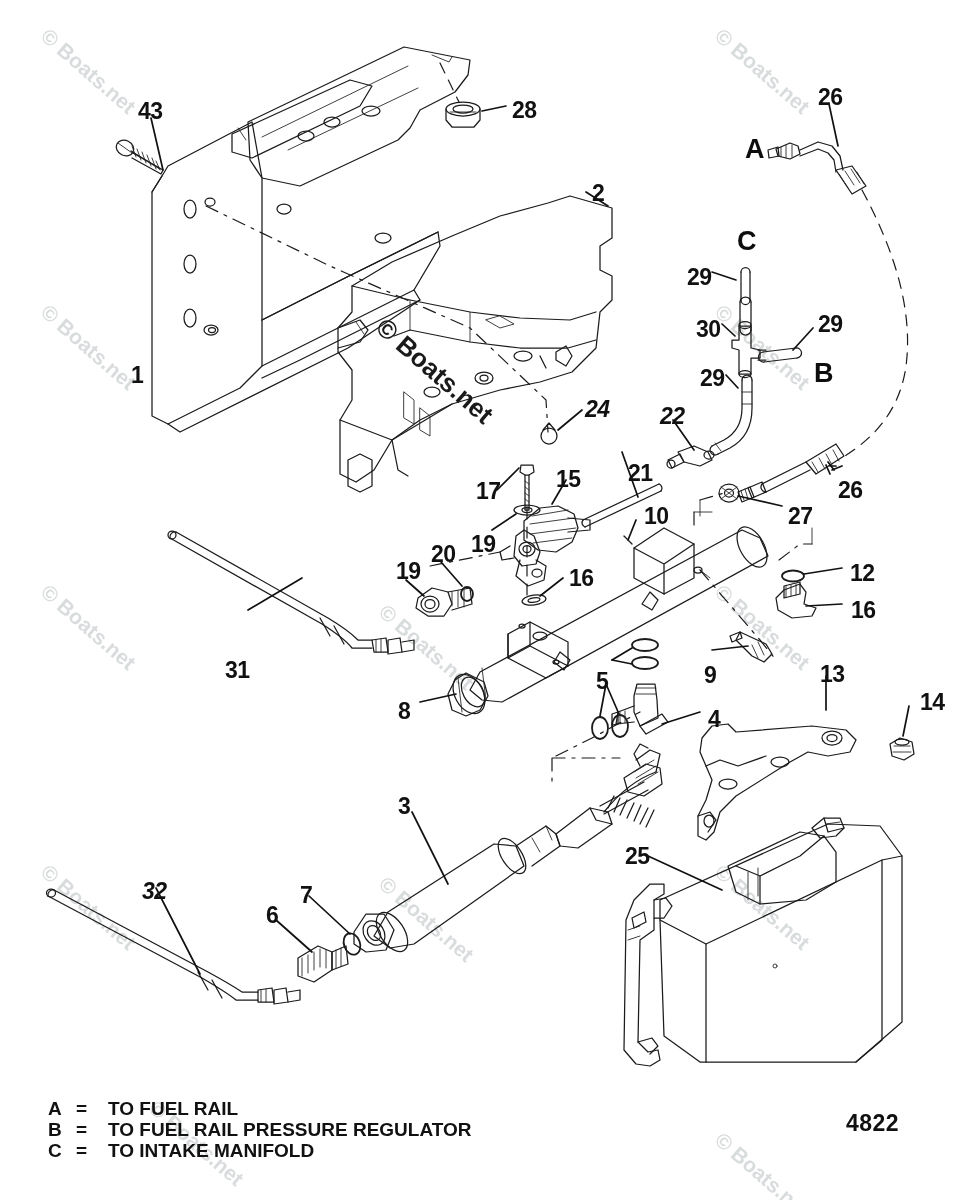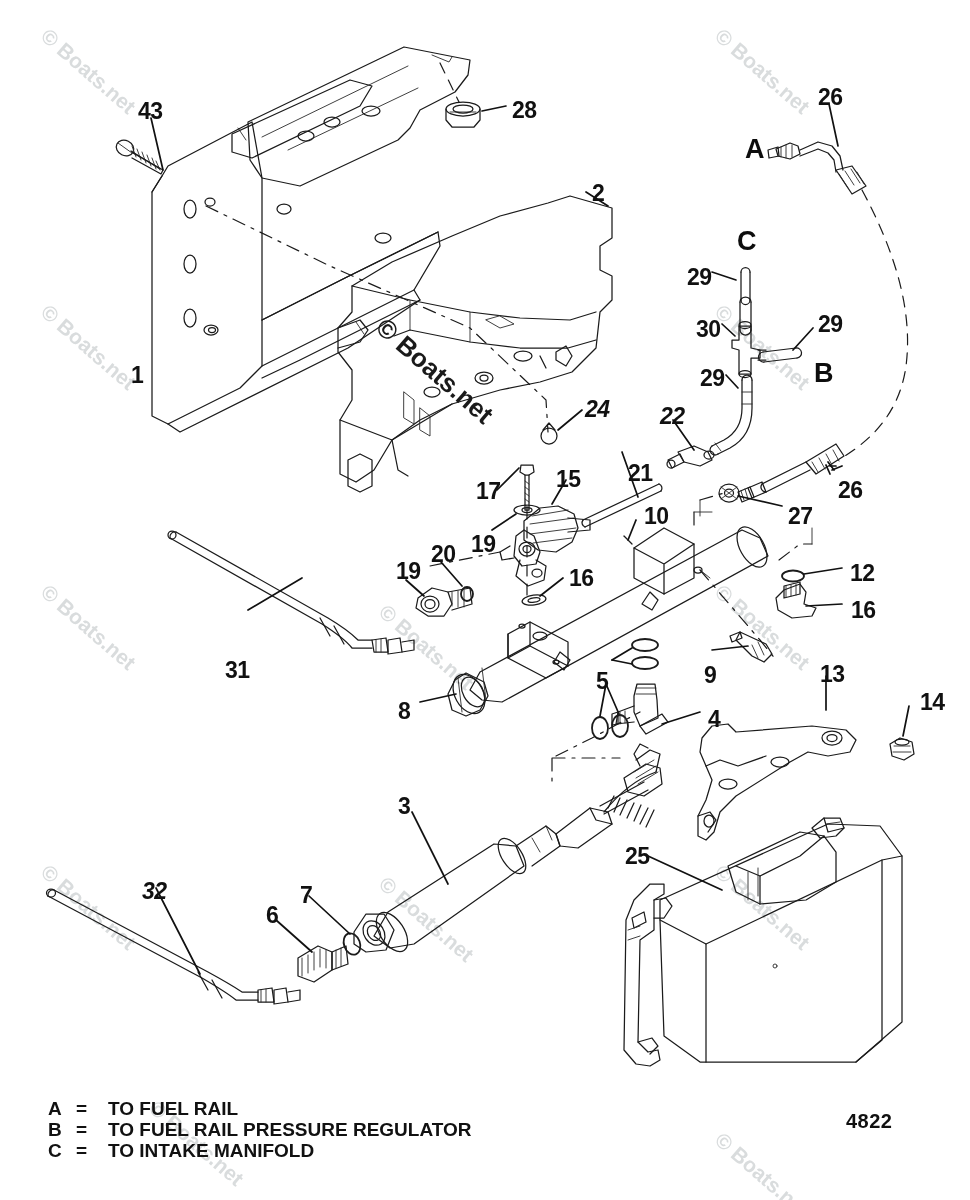--- a/index.html
+++ b/index.html
@@ -46,21 +46,21 @@
     position:absolute;left:48px;top:1098px;
     font-weight:700;font-size:19px;line-height:21px;
     color:#111;
   }
   #legend table{border-collapse:collapse;}
   #legend td{padding:0;vertical-align:top;font-weight:700;}
   .lg-key{width:28px;}
   .lg-eq{width:32px;}
   #sheetno{
     position:absolute;left:846px;top:1110px;
-    font-weight:700;font-size:20px;color:#111;letter-spacing:0.5px;
+    font-weight:700;font-size:23px;color:#111;letter-spacing:0.5px;
   }
   
   .ln{fill:none;stroke:#1b1b1b;stroke-width:1.25;stroke-linecap:round;stroke-linejoin:round;}
   .ln-th{fill:none;stroke:#1b1b1b;stroke-width:1.8;stroke-linecap:round;stroke-linejoin:round;}
   .ln-fine{fill:none;stroke:#2a2a2a;stroke-width:0.9;stroke-linecap:round;stroke-linejoin:round;}
   .leader{fill:none;stroke:#111;stroke-width:1.7;stroke-linecap:round;}
   .dash{fill:none;stroke:#1b1b1b;stroke-width:1.2;stroke-dasharray:13 7 3 7;stroke-linecap:round;}
   .dash2{fill:none;stroke:#1b1b1b;stroke-width:1.2;stroke-dasharray:11 8;stroke-linecap:round;}
 </style>
 </head>

